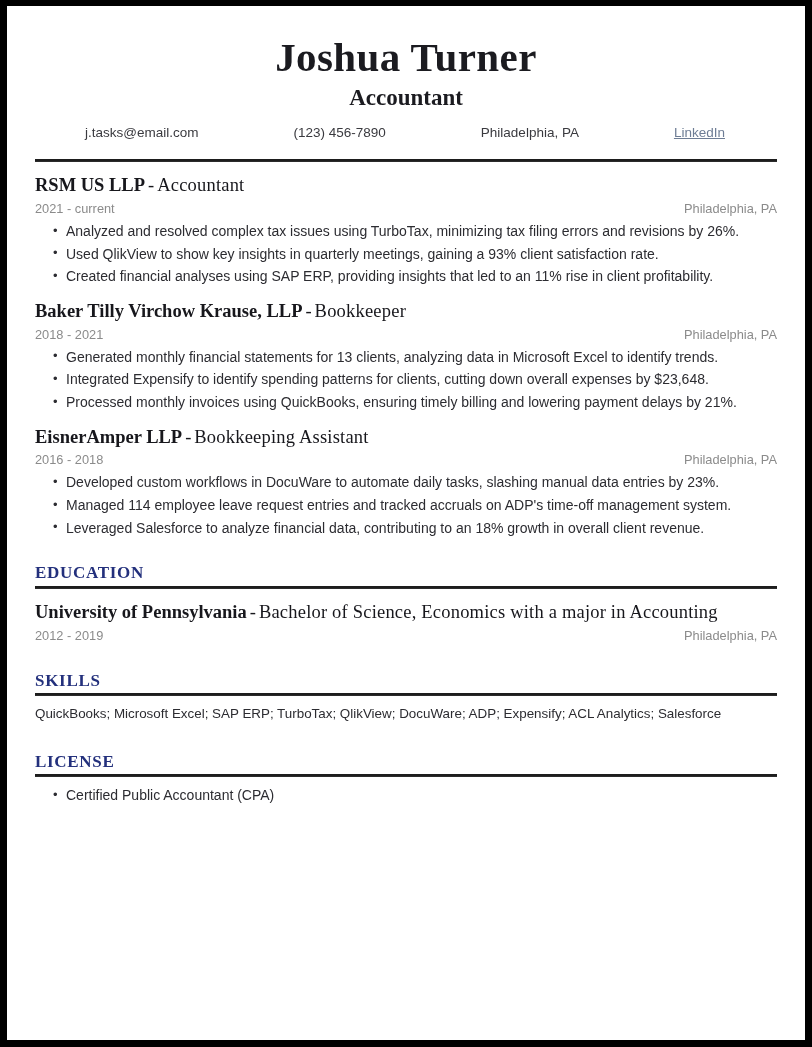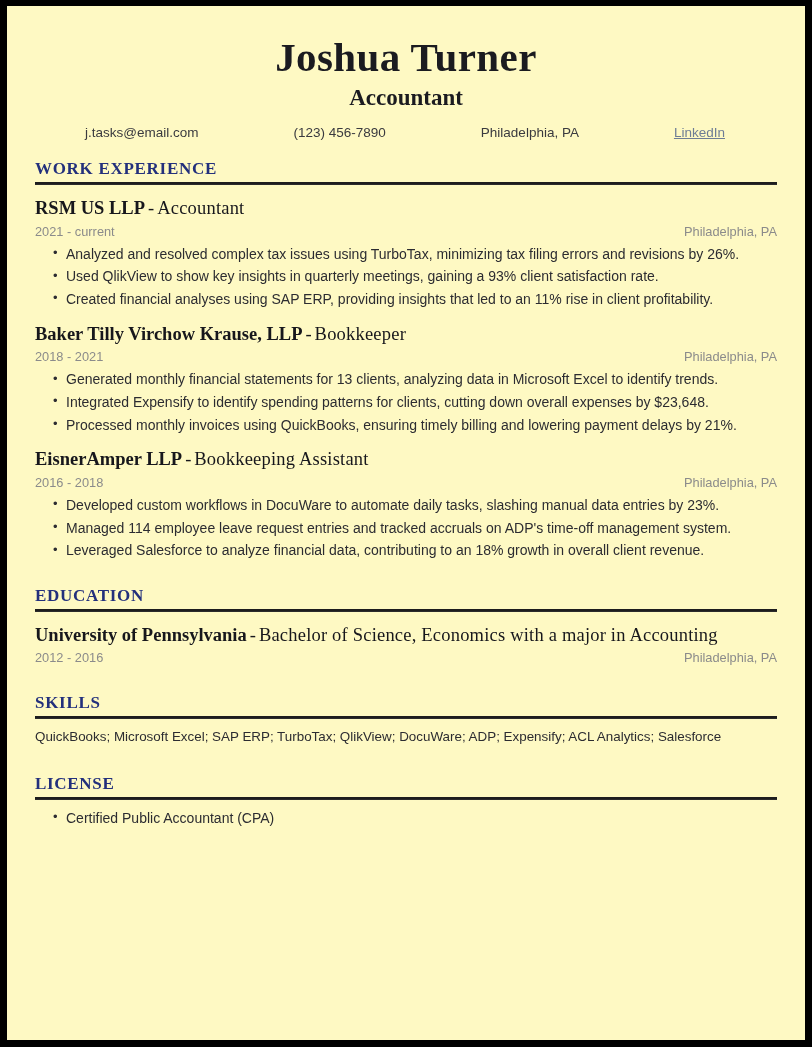--- a/index.html
+++ b/index.html
@@ -14,21 +14,21 @@
     font-family: "Liberation Sans", sans-serif;
     overflow: hidden;
   }
 
   #page {
     position: absolute;
     left: 7px;
     top: 6px;
     width: 798px;
     height: 1034px;
-    background: #fef9c3;
+    background: #ffffff;
     box-sizing: border-box;
     padding: 0;
     overflow: hidden;
   }
 
   .inner {
     padding: 0 28px;
   }
 
   
@@ -170,21 +170,20 @@
       <h2 class="job-title">Accountant</h2>
       <div class="contact-row">
         <span class="contact-item">j.tasks@email.com</span>
         <span class="contact-item">(123) 456-7890</span>
         <span class="contact-item">Philadelphia, PA</span>
         <span class="contact-link">LinkedIn</span>
       </div>
     </div>
 
     <div class="section" id="section-work">
-      <div class="section-heading">WORK EXPERIENCE</div>
       <div class="rule"></div>
 
       <div class="entry">
         <div class="entry-title">
           <span class="org">RSM US LLP</span><span class="dash">-</span><span class="role">Accountant</span>
         </div>
         <div class="meta-row">
           <span>2021 - current</span>
           <span>Philadelphia, PA</span>
         </div>
@@ -228,21 +227,21 @@
 
     <div class="section" id="section-education">
       <div class="section-heading">EDUCATION</div>
       <div class="rule"></div>
 
       <div class="entry">
         <div class="entry-title">
           <span class="org">University of Pennsylvania</span><span class="dash">-</span><span class="role">Bachelor of Science, Economics with a major in Accounting</span>
         </div>
         <div class="meta-row">
-          <span>2012 - 2016</span>
+          <span>2012 - 2019</span>
           <span>Philadelphia, PA</span>
         </div>
       </div>
     </div>
 
     <div class="section" id="section-skills">
       <div class="section-heading">SKILLS</div>
       <div class="rule"></div>
       <p class="skills-text">QuickBooks; Microsoft Excel; SAP ERP; TurboTax; QlikView; DocuWare; ADP; Expensify; ACL Analytics; Salesforce</p>
     </div>

